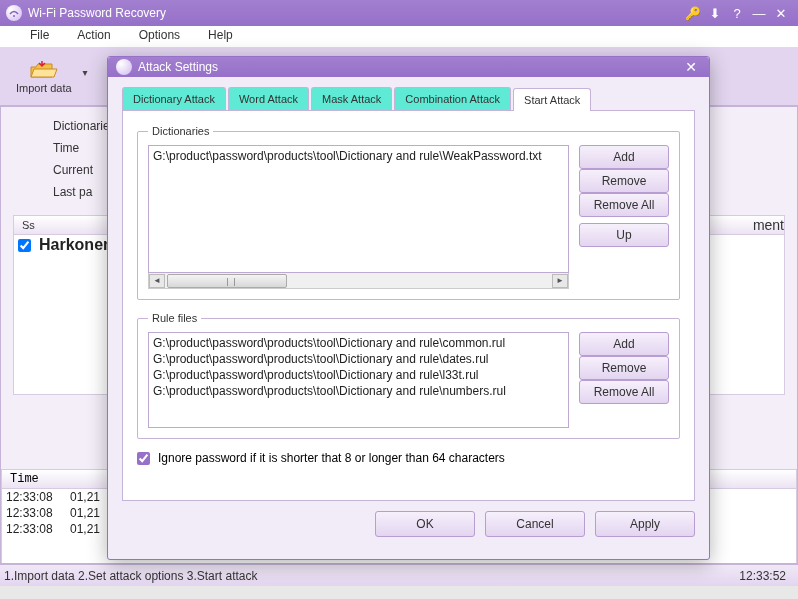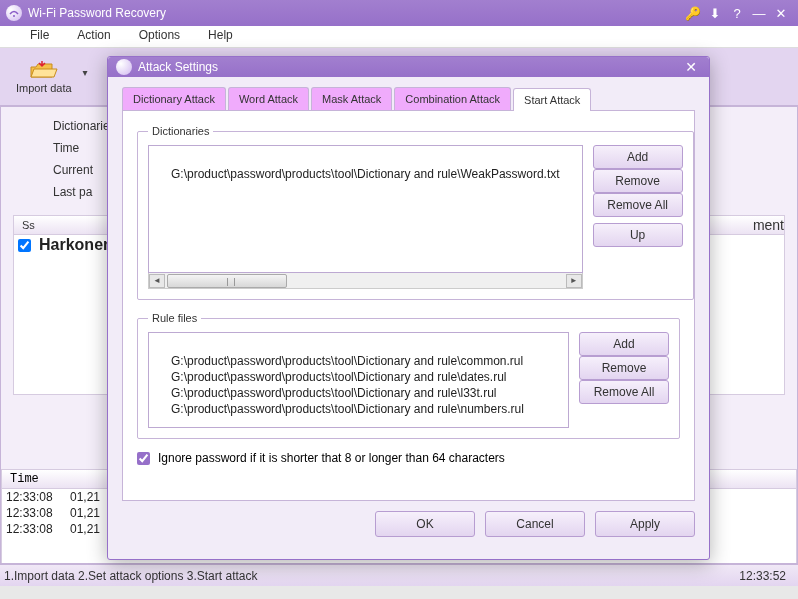--- a/index.html
+++ b/index.html
@@ -49,28 +49,28 @@
 
 
 .modal { position: absolute; left: 107px; top: 56px; width: 603px; height: 504px; background: #f2ecf8; border: 1px solid #9670c9; box-shadow: 0 4px 20px rgba(0,0,0,0.3); border-radius: 3px; }
 .mtitle { background: linear-gradient(to bottom, #a27fcf, #9670c9); height: 20px; display: flex; align-items: center; padding: 0 8px; color: #fff; border-radius: 3px 3px 0 0; }
 .mtitle .micon { width: 16px; height: 16px; border-radius: 50%; background: radial-gradient(circle at 30% 30%, #fff, #d0b8f0); margin-right: 6px; }
 .mtitle .mt { flex: 1; }
 .mtitle .close { cursor: pointer; font-size: 14px; padding: 0 4px; }
 
 .mbody { padding: 10px 14px; }
 .tabs { display: flex; border-bottom: 1px solid #c6b4d8; }
-.tab { padding: 5px 10px; background: #f0abfc; border: 1px solid #c6b4d8; border-bottom: none; margin-right: 2px; font-size: 11px; color: #333; cursor: pointer; border-radius: 3px 3px 0 0; }
+.tab { padding: 5px 10px; background: #5eead4; border: 1px solid #c6b4d8; border-bottom: none; margin-right: 2px; font-size: 11px; color: #333; cursor: pointer; border-radius: 3px 3px 0 0; }
 .tab.active { background: #fff; position: relative; top: 1px; }
 .tabpane { background: #fff; border: 1px solid #c6b4d8; border-top: none; padding: 14px 14px 10px; height: 390px; }
 
 fieldset { border: 1px solid #c6b4d8; border-radius: 2px; padding: 8px 10px 10px; margin-bottom: 12px; }
 fieldset legend { padding: 0 4px; color: #333; font-size: 11px; }
 .fieldrow { display: flex; gap: 10px; }
-.listbox { flex: 1; height: 128px; border: 1px solid #bda9d2; background: #fff; overflow: auto; padding: 20px; }
+.listbox { flex: 1; height: 128px; border: 1px solid #bda9d2; background: #fff; overflow: auto; padding: 2px; }
 .listbox.short { height: 96px; }
 .listbox .li { padding: 1px 2px; white-space: nowrap; font-size: 12px; color: #222; }
 .hscroll { height: 16px; background: #f0f0f0; border: 1px solid #ccc; border-top: none; display: flex; align-items: center; }
 .hscroll .arr { width: 16px; height: 14px; background: #e8e8e8; border: 1px solid #bbb; display: flex; align-items: center; justify-content: center; font-size: 8px; color: #555; }
 .hscroll .track { flex: 1; position: relative; height: 14px; }
 .hscroll .thumb { position: absolute; left: 2px; top: 0; width: 120px; height: 14px; background: linear-gradient(to bottom, #f4f4f4, #d8d8d8); border: 1px solid #aaa; border-radius: 2px; }
 .hscroll .thumb .grip { position: absolute; left: 50%; top: 3px; width: 8px; height: 8px; border-left: 1px solid #999; border-right: 1px solid #999; }
 
 .btncol { width: 90px; display: flex; flex-direction: column; gap: 0; }
 button.pbtn { height: 24px; background: linear-gradient(to bottom, #f6f0fb, #e3d5f0); border: 1px solid #b79dd1; border-radius: 3px; cursor: pointer; color: #333; font-size: 12px; }

